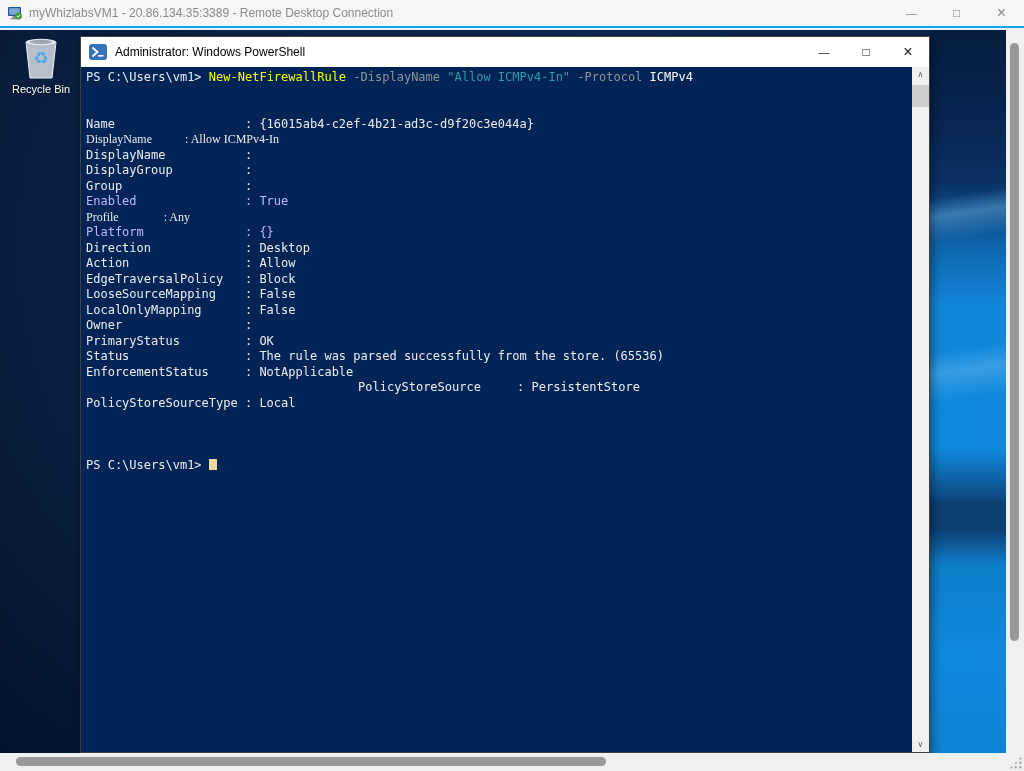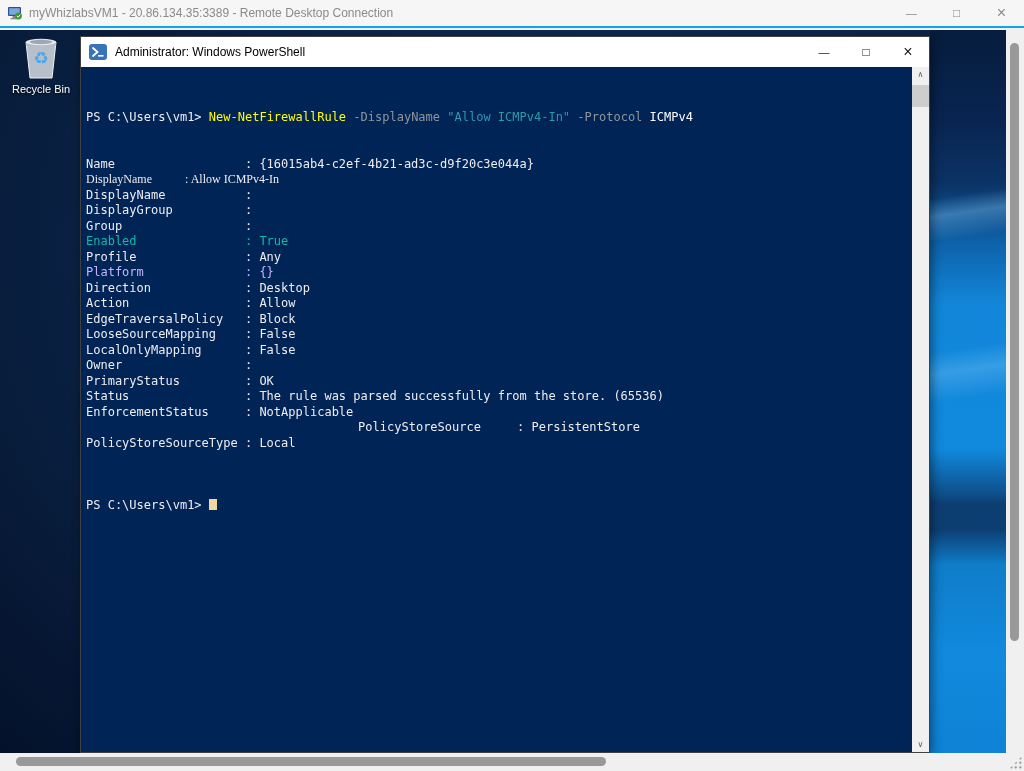--- a/index.html
+++ b/index.html
@@ -55,21 +55,21 @@
   }
   .ps-icon { width:18px; height:16px; background:#3873b8; border-radius:3px;
     display:flex; align-items:flex-end; justify-content:center; overflow:hidden; flex:0 0 auto; }
   .ps-titlebar .title { font-size:12px; color:#000000; margin-left:8px; flex:1; white-space:nowrap; }
   .ps-titlebar .winctl .btn { color:#1a1a1a; width:42px; }
 
   .console {
     position:absolute; left:0; top:30px; right:17px; bottom:0;
     background:#012456; padding:3px 0 0 5px; overflow:hidden;
     font-family:"DejaVu Sans Mono", "Liberation Mono", monospace;
-    font-size:12px; line-height:15.5px; cursor:text;margin-top:40px;
+    font-size:12px; line-height:15.5px; cursor:text;
   }
   .tline { min-height:15.5px; white-space:pre; }
   .cursor { display:inline-block; width:8px; height:11px; vertical-align:-1px; }
 
   .ps-scrollbar {
     position:absolute; right:0; top:30px; bottom:0; width:17px; background:#f0f0f0;
   }
   .ps-scrollbar .arrow { position:absolute; left:0; width:17px; height:15px;
     display:flex; align-items:center; justify-content:center; font-size:8px; color:#5a5a5a; }
   .ps-scrollbar .arrow.up { top:0; }
@@ -145,22 +145,22 @@
 
     <div class="console" style="background: rgb(1, 36, 86);">
         <div class="tline"><span style="color: rgb(238, 237, 240);">PS C:\Users\vm1&gt; </span><span style="color: rgb(255, 255, 0);">New-NetFirewallRule</span><span style="color: rgb(143, 149, 155);"> -DisplayName </span><span style="color: rgb(46, 154, 168);">"Allow ICMPv4-In"</span><span style="color: rgb(143, 149, 155);"> -Protocol </span><span style="color: rgb(255, 255, 255);">ICMPv4</span></div>
         <div class="tline"></div>
         <div class="tline"></div>
         <div class="tline" style="color: rgb(238, 237, 240);">Name                  : {16015ab4-c2ef-4b21-ad3c-d9f20c3e044a}</div>
         <div class="tline" style="color: rgb(238, 237, 240); font-family: Liberation Serif, serif;">DisplayName           : Allow ICMPv4-In</div>
         <div class="tline" style="color: rgb(238, 237, 240);">DisplayName           :</div>
         <div class="tline" style="color: rgb(238, 237, 240);">DisplayGroup          :</div>
         <div class="tline" style="color: rgb(238, 237, 240);">Group                 :</div>
-        <div class="tline" style="color: #14b8a6;">Enabled               : True</div>
-        <div class="tline" style="color: rgb(238, 237, 240);">Profile               : Any</div>
+        <div class="tline" style="color: #c4b5fd;">Enabled               : True</div>
+        <div class="tline" style="color: rgb(238, 237, 240); font-family: Liberation Serif, serif;">Profile               : Any</div>
         <div class="tline" style="color: #c4b5fd;">Platform              : {}</div>
         <div class="tline" style="color: rgb(238, 237, 240);">Direction             : Desktop</div>
         <div class="tline" style="color: rgb(238, 237, 240);">Action                : Allow</div>
         <div class="tline" style="color: rgb(238, 237, 240);">EdgeTraversalPolicy   : Block</div>
         <div class="tline" style="color: rgb(238, 237, 240);">LooseSourceMapping    : False</div>
         <div class="tline" style="color: rgb(238, 237, 240);">LocalOnlyMapping      : False</div>
         <div class="tline" style="color: rgb(238, 237, 240);">Owner                 :</div>
         <div class="tline" style="color: rgb(238, 237, 240);">PrimaryStatus         : OK</div>
         <div class="tline" style="color: rgb(238, 237, 240);">Status                : The rule was parsed successfully from the store. (65536)</div>
         <div class="tline" style="color: rgb(238, 237, 240);">EnforcementStatus     : NotApplicable</div>

